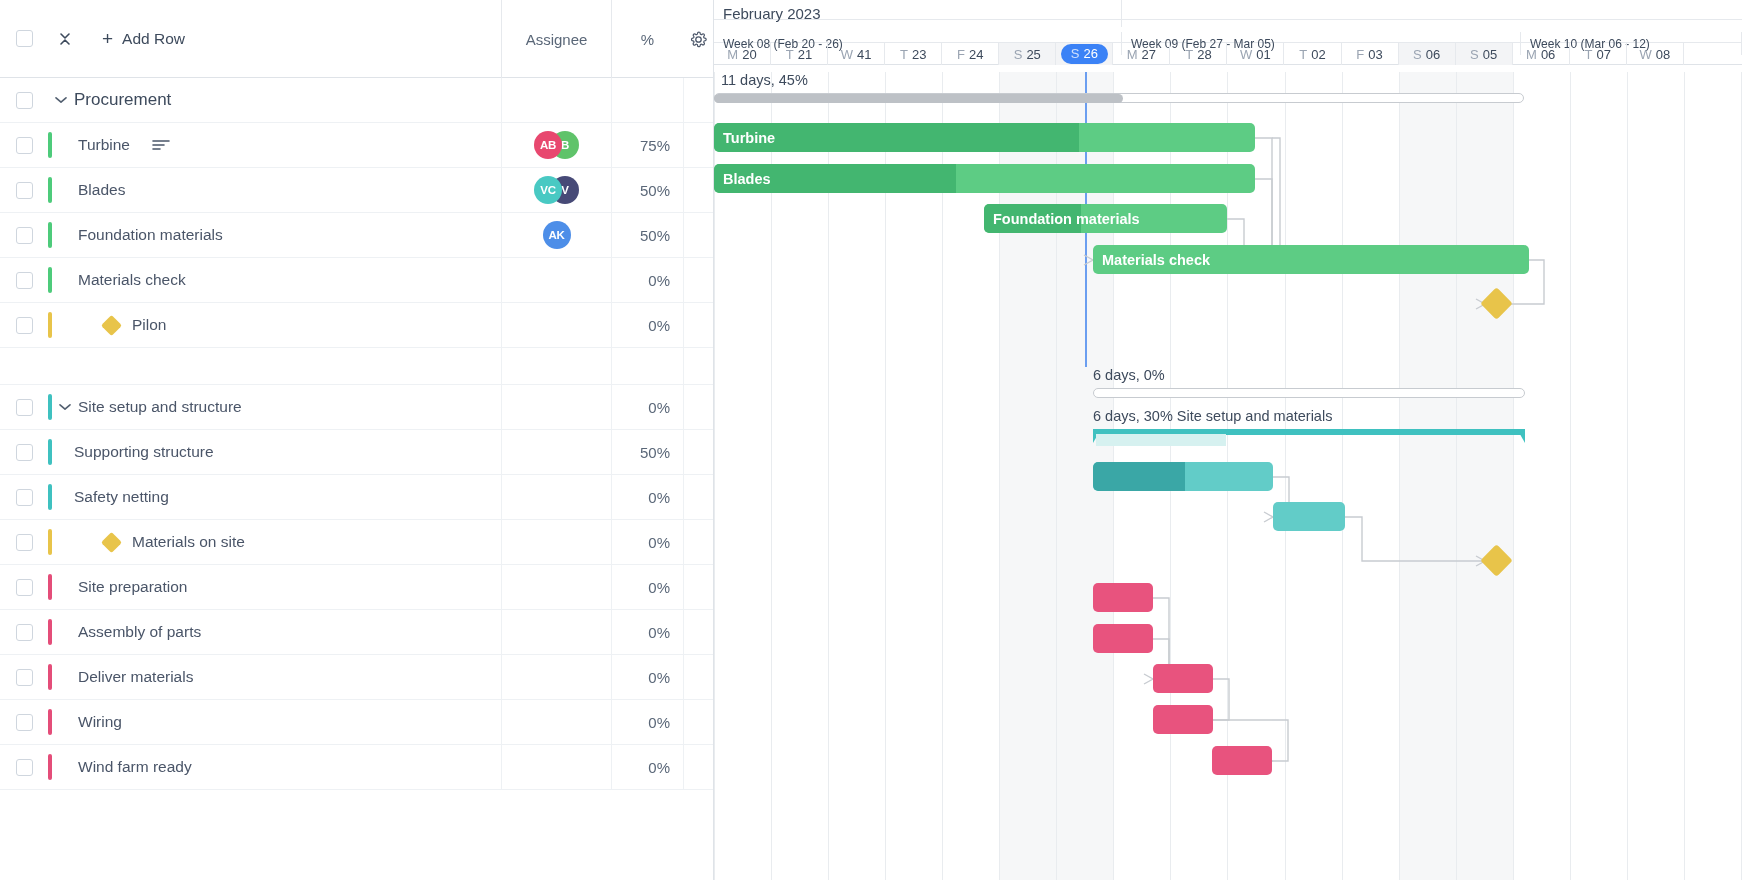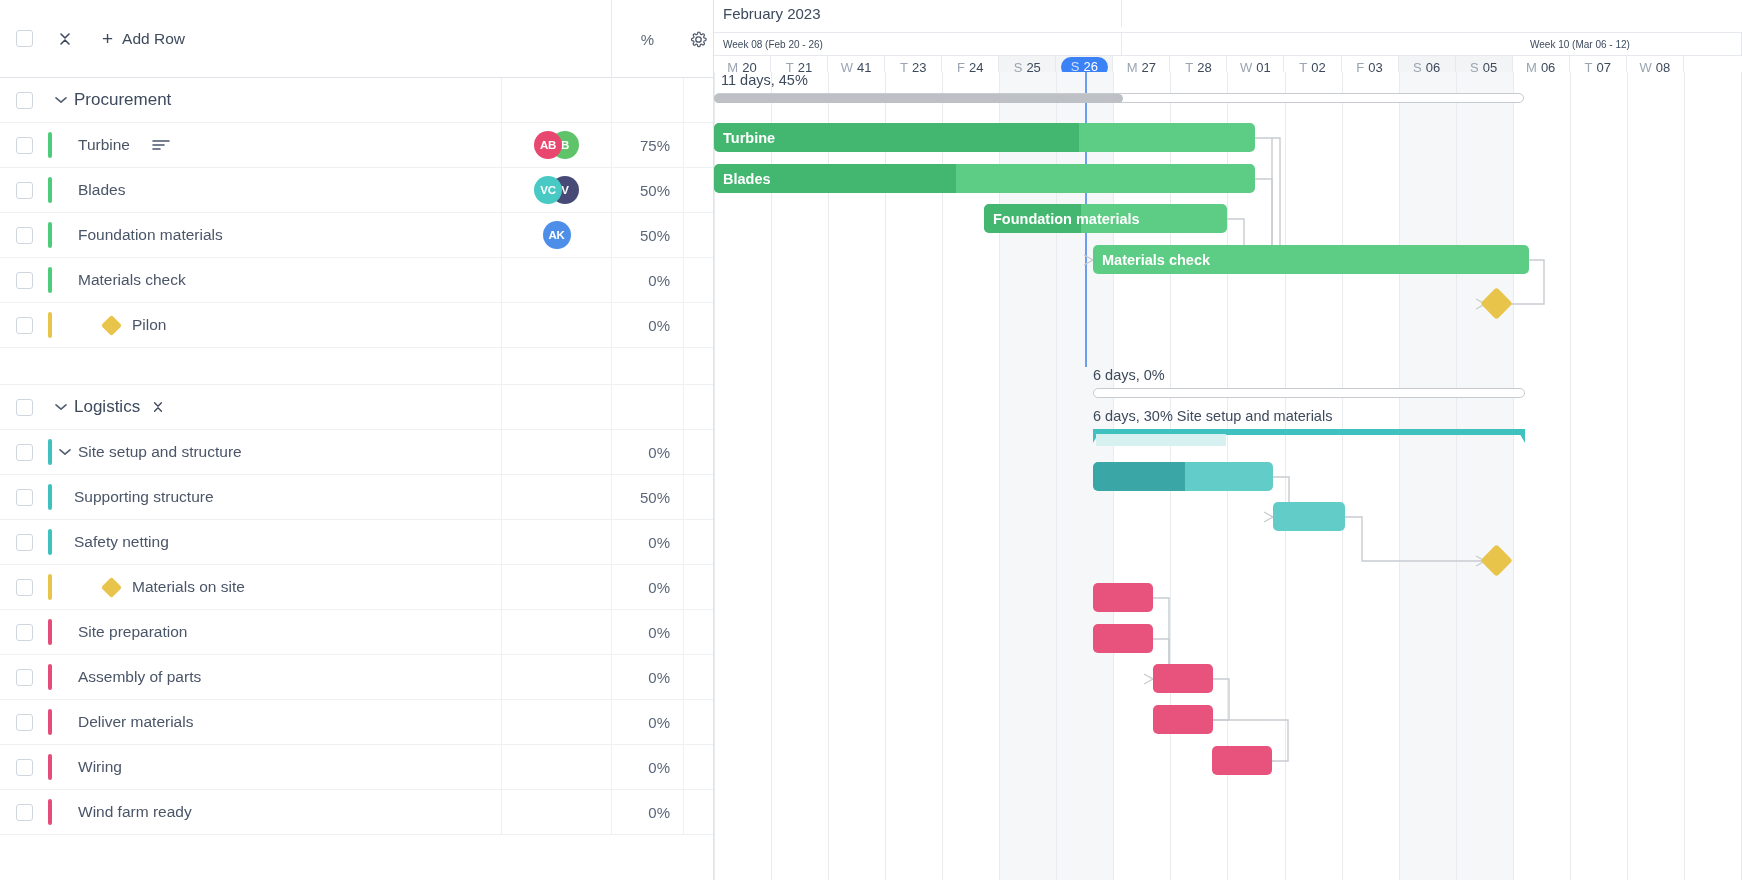--- a/index.html
+++ b/index.html
@@ -147,34 +147,34 @@
 
   
   .tl-pane {
     position: relative;
     width: 1028px; height: 880px;
     flex: 1 1 auto;
     background: #ffffff;
     overflow: hidden;
   }
   .tl-header { position: relative; height: 72px; background:#fff; }
-  .month-row { height: 33px; position: relative; border-bottom: 1px solid #e6e9ed;}
+  .month-row { height: 20px; position: relative; border-bottom: 1px solid #e6e9ed;}
   .month-cell {
     position: absolute; top: 0; height: 27px;
     display: flex; align-items: center;
     padding-left: 9px;
     font-size: 15px; color: #3d4a5c; font-weight: 500;
     border-right: 1px solid #e6e9ed;
   }
   .week-row { height: 23px; position: relative; border-bottom: 1px solid #e6e9ed;}
   .week-cell {
-    position: absolute; top: 0; height: 23px;
+    position: absolute; top: 12px; height: 23px;
     display: flex; align-items: center;
     padding-left: 9px;
-    font-size: 10px; color: #3d4a5c;
+    font-size: 12px; color: #3d4a5c;
     border-right: 1px solid #e6e9ed;
   }
   .day-row { height: 22px; position: relative; border-bottom: 1px solid #dfe3e8;}
   .day-cell {
     position: absolute; top: 0; height: 22px;
     display: flex; align-items: center; justify-content: center;
     font-size: 13px; color: #3d4a5c;
     border-right: 1px solid #e6e9ed;
     gap: 4px;
   }
@@ -255,20 +255,21 @@
       <div class="collapse-all-btn">
         <svg width="14" height="18" viewBox="0 0 14 18" fill="none">
           <path d="M3 4 L7 8 L11 4" stroke="#3d4a5c" stroke-width="1.6" stroke-linecap="round" stroke-linejoin="round"></path>
           <path d="M3 14 L7 10 L11 14" stroke="#3d4a5c" stroke-width="1.6" stroke-linecap="round" stroke-linejoin="round"></path>
         </svg>
       </div>
       <div class="add-row-btn">
         <span class="plus-ico">+</span>
         <span>Add Row</span>
       </div>
+      <div class="hdr-assignee">Assignee</div>
       <div class="hdr-pct">%</div>
       <div class="hdr-gear">
         <svg width="17" height="17" viewBox="0 0 20 20" fill="none">
           <path d="M10 13.2a3.2 3.2 0 1 0 0-6.4 3.2 3.2 0 0 0 0 6.4z" stroke="#4a5568" stroke-width="1.5"></path>
           <path d="M16.2 12.2a1.3 1.3 0 0 0 .26 1.43l.05.05a1.57 1.57 0 1 1-2.22 2.22l-.05-.05a1.3 1.3 0 0 0-1.43-.26 1.3 1.3 0 0 0-.79 1.19v.14a1.57 1.57 0 1 1-3.14 0v-.08a1.3 1.3 0 0 0-.85-1.19 1.3 1.3 0 0 0-1.43.26l-.05.05A1.57 1.57 0 1 1 4.33 13.8l.05-.05a1.3 1.3 0 0 0 .26-1.43 1.3 1.3 0 0 0-1.19-.79h-.14a1.57 1.57 0 0 1 0-3.14h.08a1.3 1.3 0 0 0 1.19-.85 1.3 1.3 0 0 0-.26-1.43l-.05-.05A1.57 1.57 0 1 1 6.49 3.84l.05.05a1.3 1.3 0 0 0 1.43.26h.06a1.3 1.3 0 0 0 .79-1.19v-.14a1.57 1.57 0 1 1 3.14 0v.08a1.3 1.3 0 0 0 .79 1.19 1.3 1.3 0 0 0 1.43-.26l.05-.05a1.57 1.57 0 1 1 2.22 2.22l-.05.05a1.3 1.3 0 0 0-.26 1.43v.06a1.3 1.3 0 0 0 1.19.79h.14a1.57 1.57 0 0 1 0 3.14h-.08a1.3 1.3 0 0 0-1.19.79z" stroke="#4a5568" stroke-width="1.4"></path>
         </svg>
       </div>
     </div>
 
     <div id="grid-rows">
@@ -369,42 +370,20 @@
     <div class="assignee-cell"></div>
           <div class="pct-cell">0%</div>
           <div class="endgutter"></div>
   </div>
         <div class="row gap-row">
   <div class="name-cell"></div>
   <div class="assignee-cell"></div>
   <div class="pct-cell"></div>
   <div class="endgutter"></div>
 </div>
-        <div class="row group-row">
-  <div class="cell-chk">
-            <span class="chk"></span>
-          </div>
-  <div class="name-cell">
-    <span class="chevron">
-              <svg width="12" height="8" viewBox="0 0 12 8">
-                <path d="M1 1.8 L6 6.2 L11 1.8" stroke="#525f70" stroke-width="1.6" fill="none" stroke-linecap="round" stroke-linejoin="round"></path>
-              </svg>
-            </span>
-    <span class="group-label">Logistics</span>
-    <span style="margin-left:12px;display:flex;align-items:center">
-      <svg width="12" height="16" viewBox="0 0 14 18" fill="none">
-        <path d="M3 4 L7 8 L11 4" stroke="#3d4a5c" stroke-width="1.6" stroke-linecap="round" stroke-linejoin="round"></path>
-        <path d="M3 14 L7 10 L11 14" stroke="#3d4a5c" stroke-width="1.6" stroke-linecap="round" stroke-linejoin="round"></path>
-      </svg>
-    </span>
-  </div>
-  <div class="assignee-cell"></div>
-          <div class="pct-cell"></div>
-          <div class="endgutter"></div>
-</div>
         <div class="row">
     <div class="cell-chk">
             <span class="chk"></span>
           </div>
     <div class="colorbar" style="background:#3fc1c0"></div>
     <div class="name-cell">
             <span class="chevron">
               <svg width="12" height="8" viewBox="0 0 12 8">
                 <path d="M1 1.8 L6 6.2 L11 1.8" stroke="#525f70" stroke-width="1.6" fill="none" stroke-linecap="round" stroke-linejoin="round"></path>
               </svg>
@@ -518,20 +497,21 @@
   </div>
 
   <div class="tl-pane">
 
     <div class="tl-header">
       <div class="month-row" id="month-row">
           <div class="month-cell" style="left: 0px; width: 408px;">February 2023</div>
         </div>
       <div class="week-row" id="week-row">
           <div class="week-cell" style="left: 0px; width: 408px;">Week 08 (Feb 20 - 26)</div>
+          <div class="week-cell" style="left: 408px; width: 399px;">Week 09 (Feb 27 - Mar 05)</div>
           <div class="week-cell" style="left: 807px; width: 221px;">Week 10 (Mar 06 - 12)</div>
         </div>
       <div class="day-row" id="day-row">
           <div class="day-cell" style="left: 0px; width: 57.05px;">
             <span class="dow">M</span>
             <span>20</span>
           </div>
           <div class="day-cell" style="left: 57.05px; width: 57.05px;">
             <span class="dow">T</span>
             <span>21</span>

